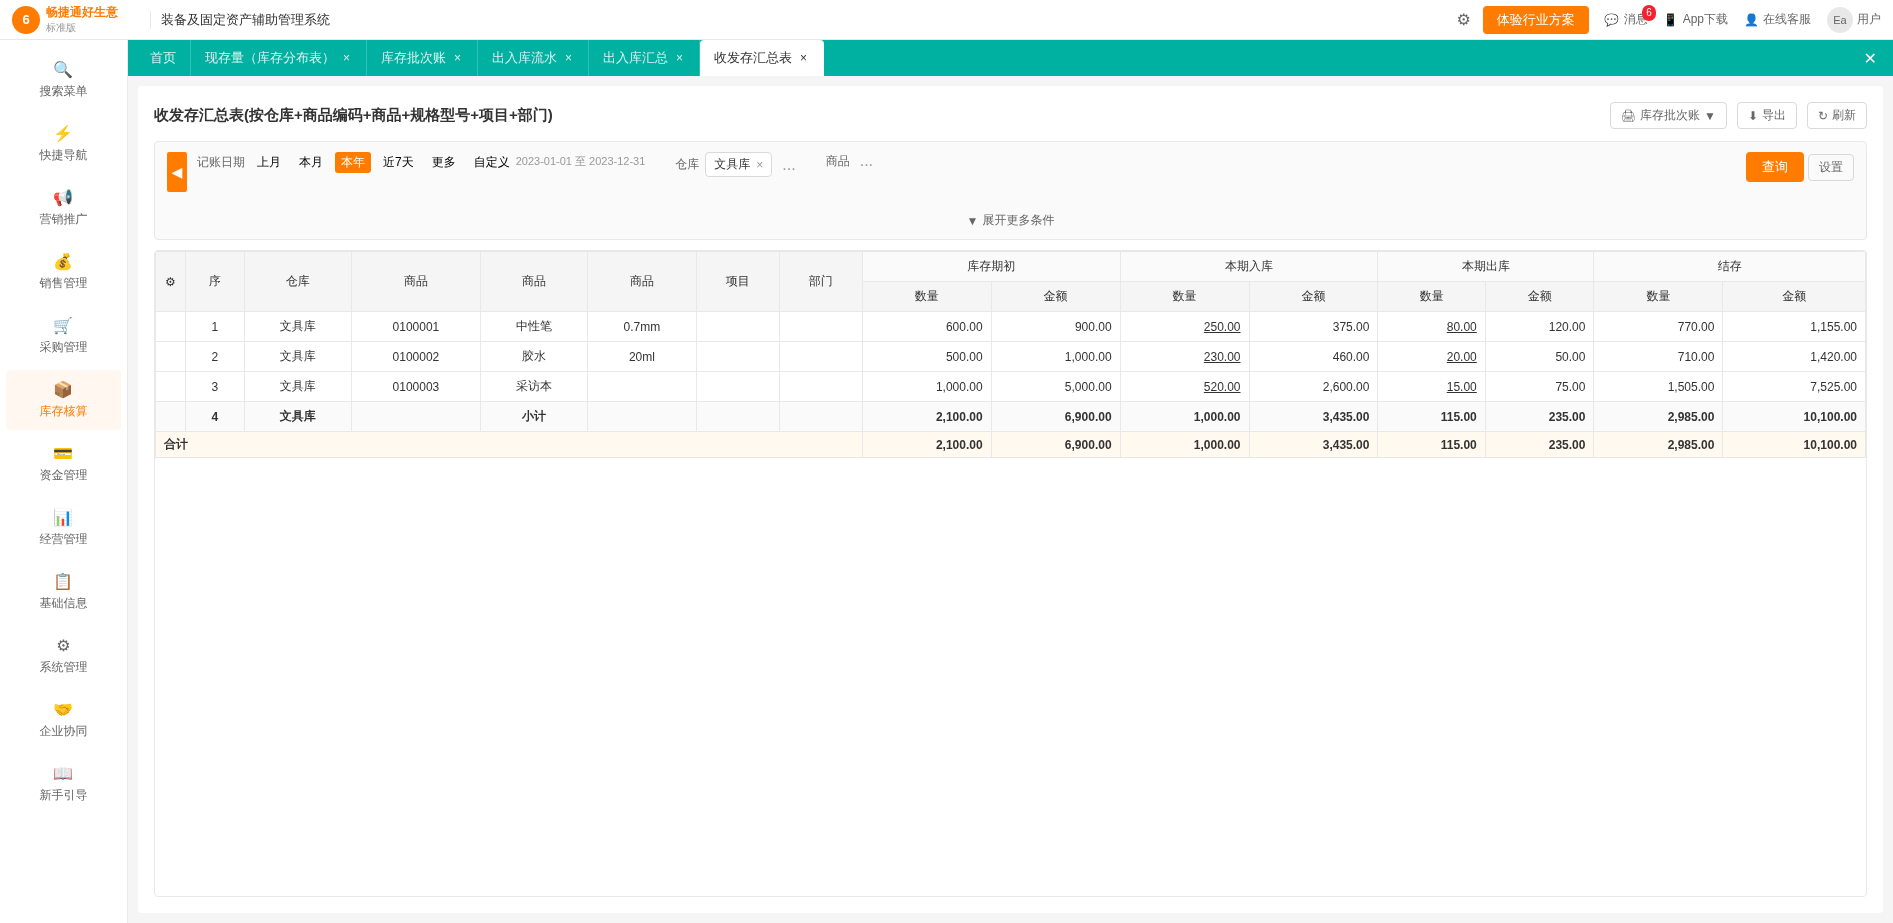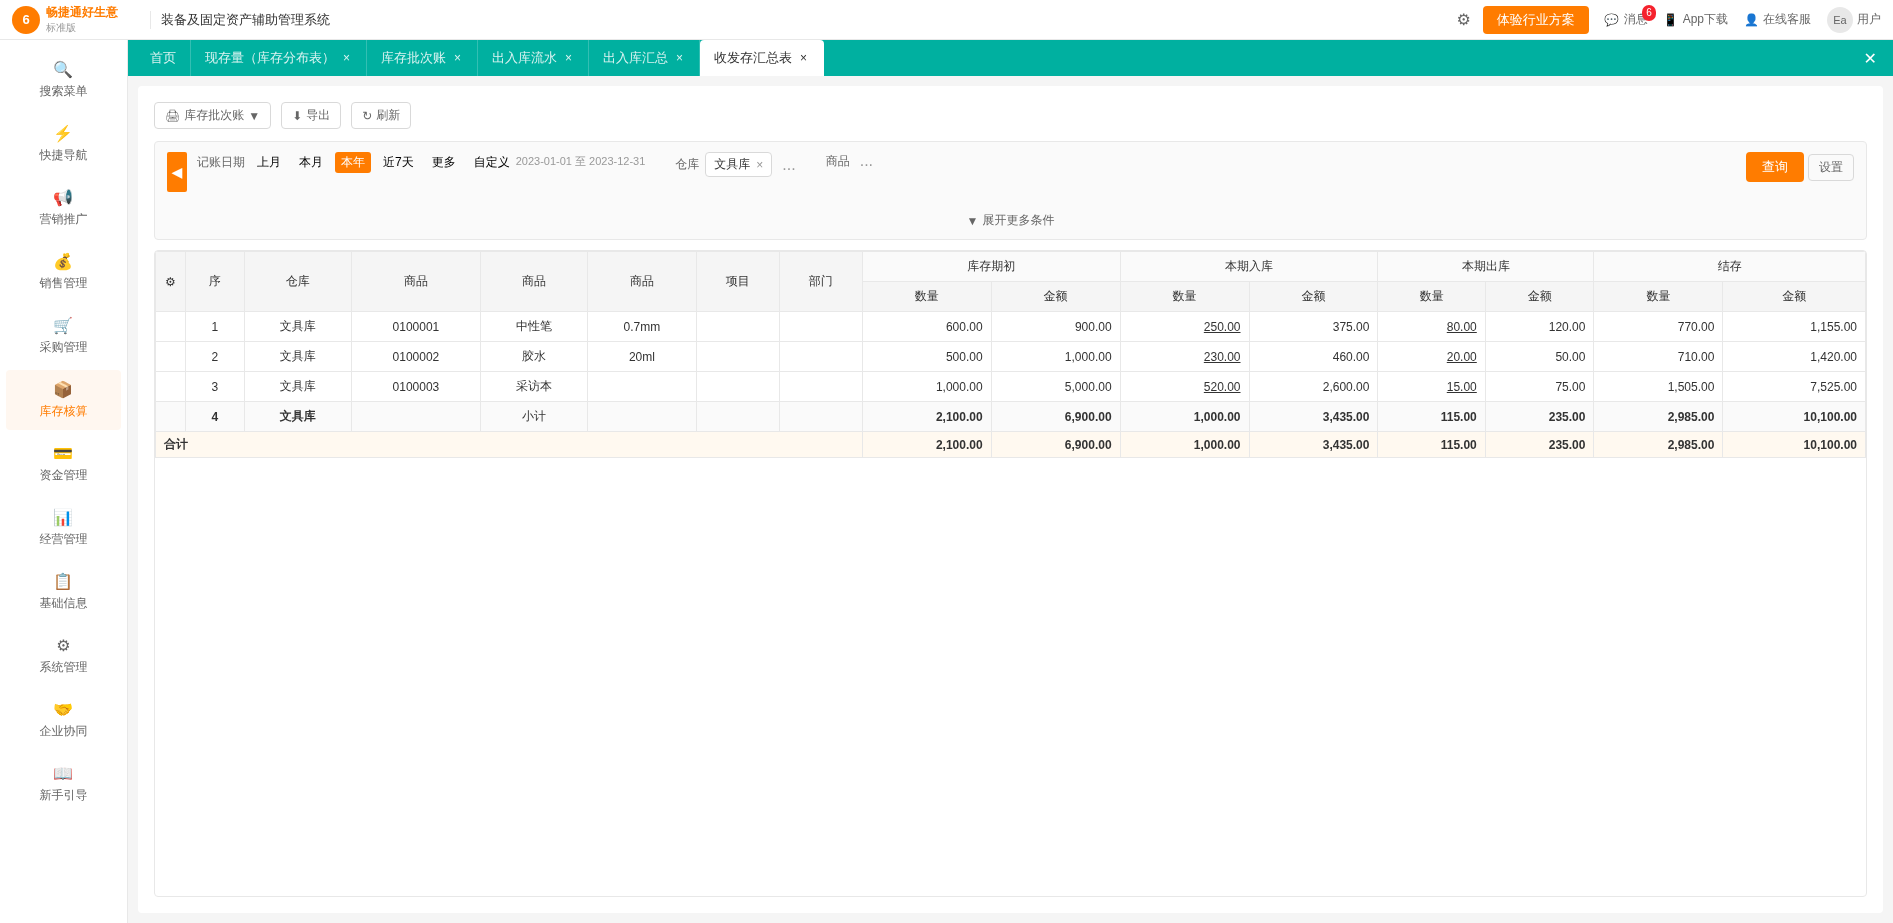--- a/index.html
+++ b/index.html
@@ -195,20 +195,21 @@
         <span>收发存汇总表</span>
         <button class="tab-close-btn">×</button>
       </div>
       <div class="tab-close-all">✕</div>
     </div>
 
     <div class="page-content">
       <div class="page-inner">
 
         <div class="page-header">
+          <div class="page-title">收发存汇总表(按仓库+商品编码+商品+规格型号+项目+部门)</div>
           <div class="header-btns">
             <button class="btn-print">
               <span>🖨</span>
               <span>库存批次账</span>
               <span>▼</span>
             </button>
             <button class="btn-export">
               <span>⬇</span>
               <span>导出</span>
             </button>
@@ -342,21 +343,21 @@
                   <td class="num-right"><span class="underline">15.00</span></td>
                   <td class="num-right">75.00</td>
                   <td class="num-right">1,505.00</td>
                   <td class="num-right">7,525.00</td>
                 </tr>
                 <tr class="subtotal">
                   <td></td>
                   <td>4</td>
                   <td style="font-weight: bold;">文具库</td>
                   <td></td>
-                  <td style="font-weight: normal;">小计</td>
+                  <td style="font-weight: bold;">小计</td>
                   <td></td>
                   <td></td>
                   <td></td>
                   <td class="num-right">2,100.00</td>
                   <td class="num-right">6,900.00</td>
                   <td class="num-right">1,000.00</td>
                   <td class="num-right">3,435.00</td>
                   <td class="num-right">115.00</td>
                   <td class="num-right">235.00</td>
                   <td class="num-right">2,985.00</td>

